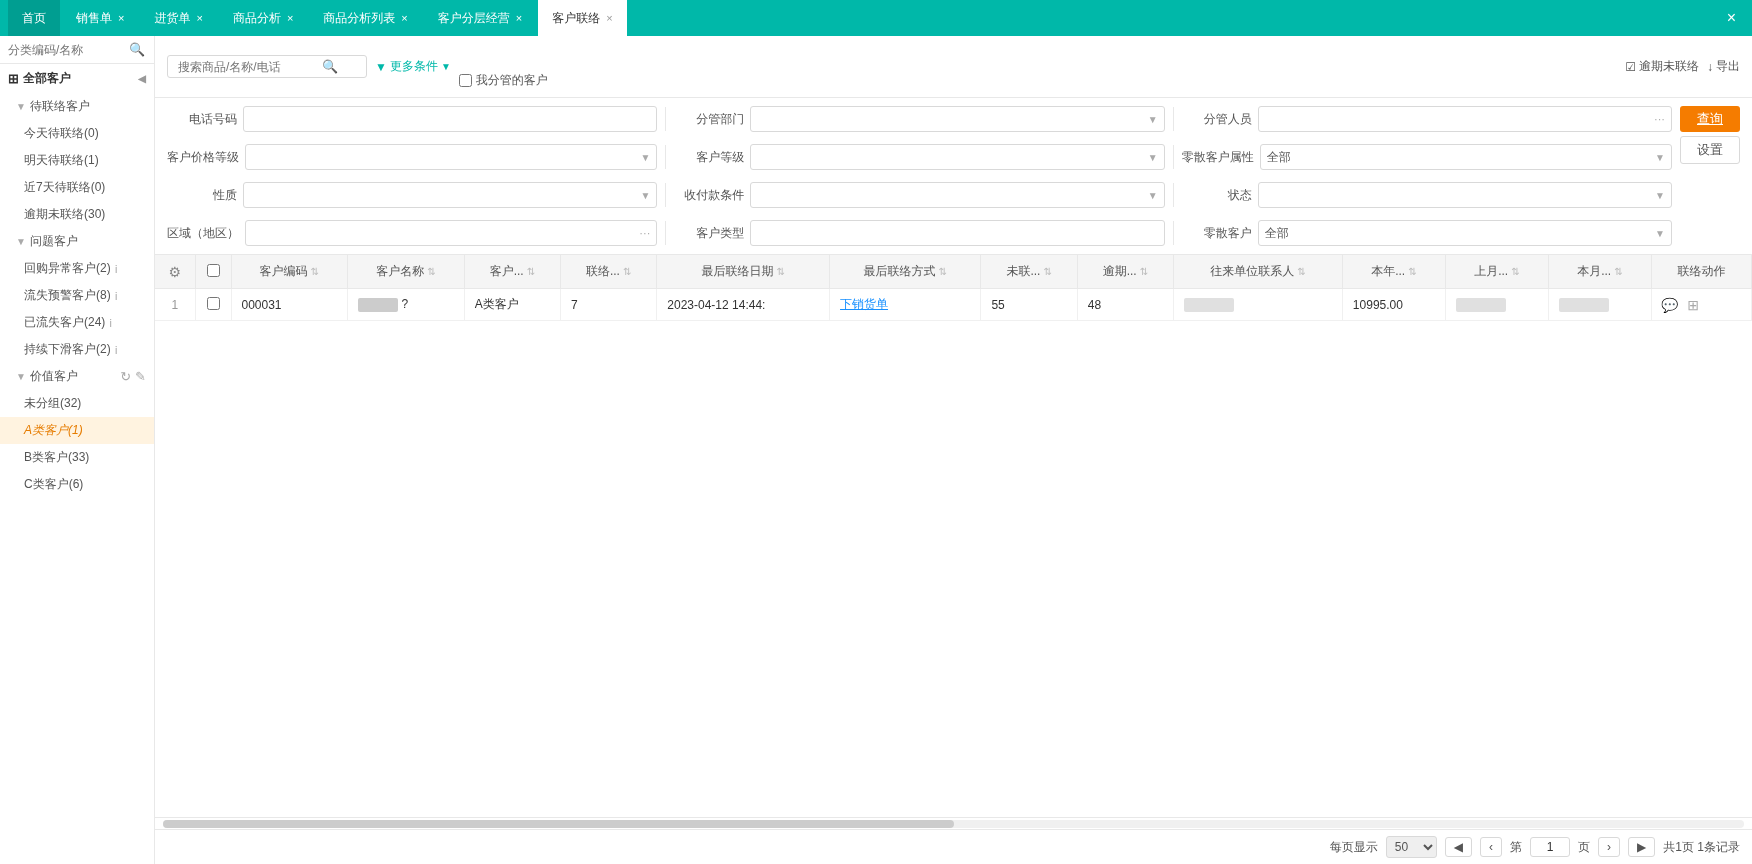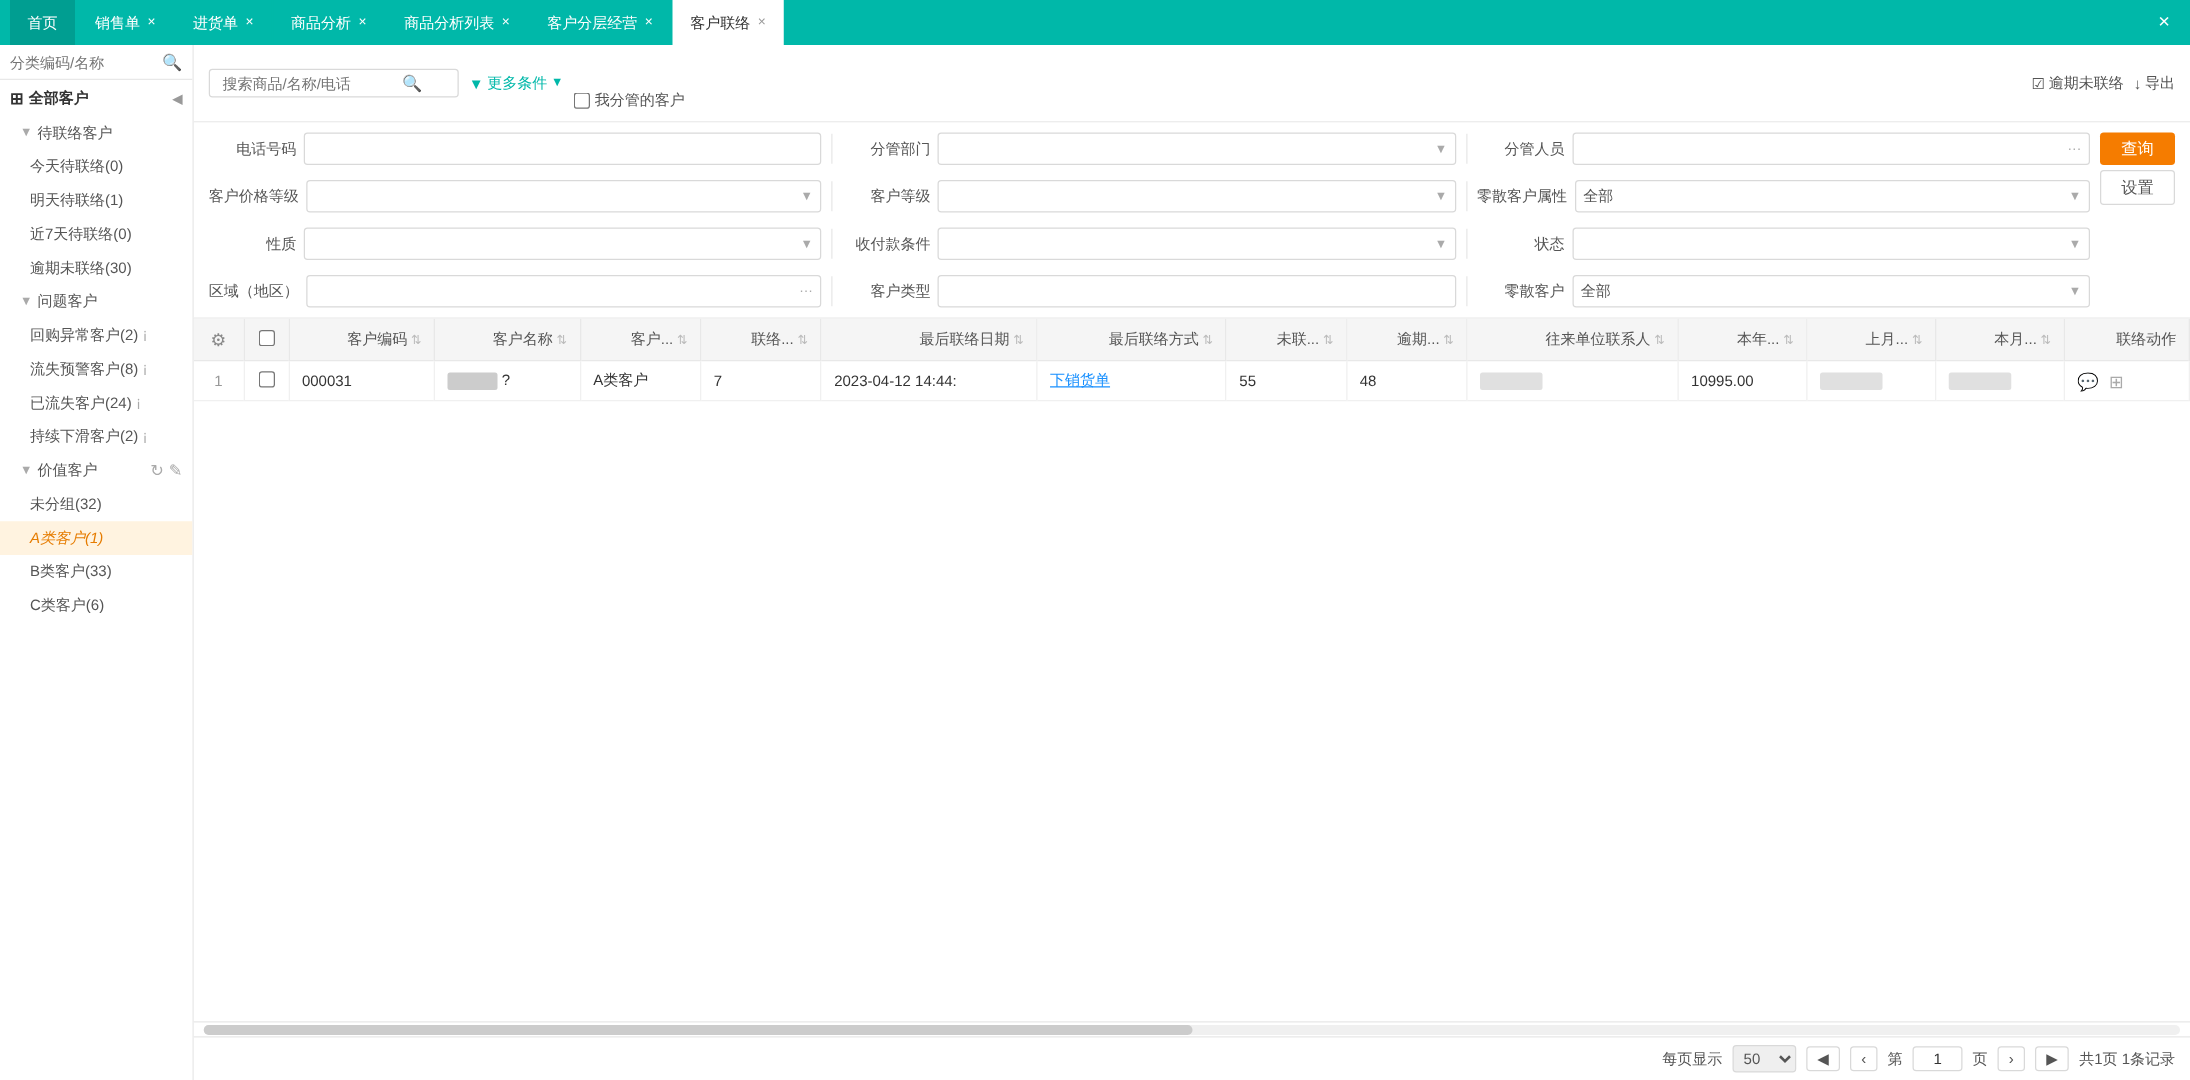--- a/index.html
+++ b/index.html
@@ -217,20 +217,21 @@
     }
     .btn-query {
       background: #f57c00;
       color: #fff;
       border: none;
       border-radius: 3px;
       padding: 4px 16px;
       font-size: 13px;
       cursor: pointer;
       white-space: nowrap;
+      text-decoration: underline;
     }
     .btn-setting {
       background: #fff;
       color: #555;
       border: 1px solid #d9d9d9;
       border-radius: 3px;
       padding: 4px 16px;
       font-size: 13px;
       cursor: pointer;
       white-space: nowrap;
@@ -248,21 +249,21 @@
       width: 100%;
       border-collapse: collapse;
       font-size: 12px;
     }
     thead tr {
       background: #f5f5f5;
       border-bottom: 1px solid #e8e8e8;
     }
     thead th {
       padding: 8px 10px;
-      text-align: right;
+      text-align: center;
       color: #555;
       font-weight: normal;
       border-right: 1px solid #e8e8e8;
       white-space: nowrap;
       position: relative;
     }
     thead th:first-child { width: 40px; text-align: center; }
     thead th .sort-icon { color: #bbb; font-size: 10px; margin-left: 3px; }
     tbody tr {
       border-bottom: 1px solid #f0f0f0;

